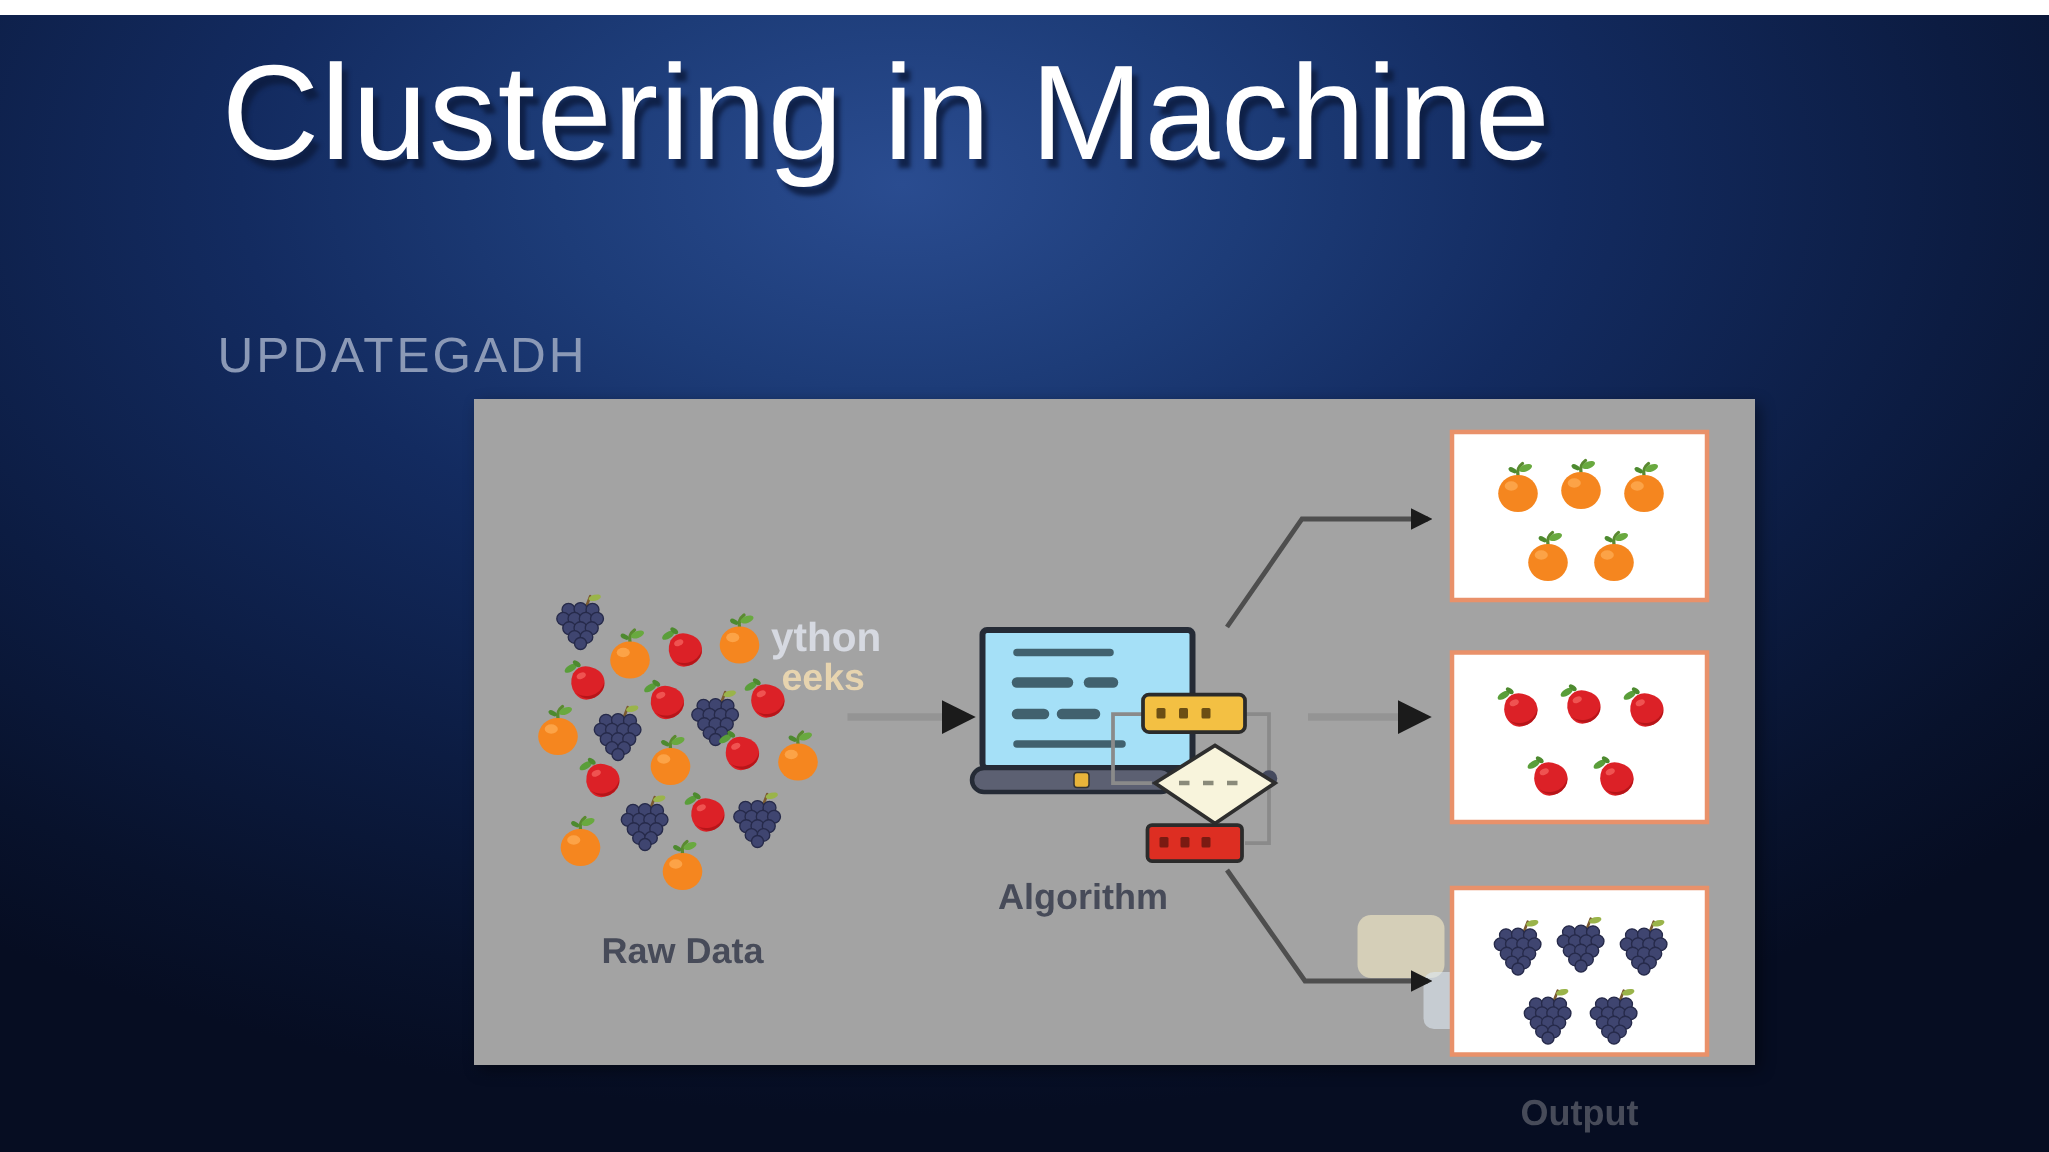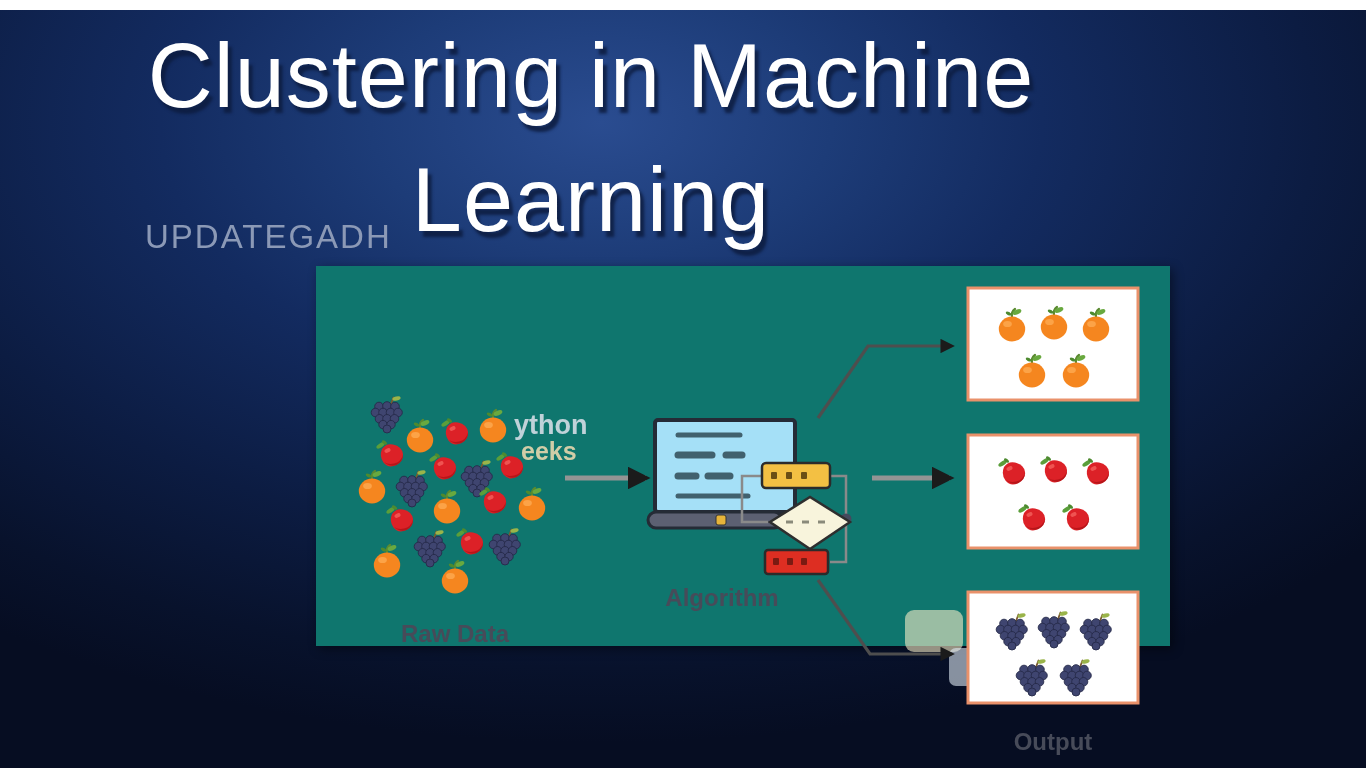--- a/index.html
+++ b/index.html
@@ -17,43 +17,42 @@
     position:absolute;left:0;top:14px;width:1182px;text-align:center;
     color:#ffffff;font-size:90px;line-height:1.38;font-weight:400;
     text-shadow:4px 6px 3px rgba(13,28,64,0.85);
     letter-spacing:1px;
   }
   .brand{
     position:absolute;left:145px;top:218px;
     color:#8b99b6;font-size:33px;letter-spacing:2px;font-weight:400;
   }
   .card{
-    position:absolute;left:316px;top:266px;width:854px;height:380px;
-    background:#0f766e;box-shadow:3px 3px 10px rgba(0,0,0,0.45);text-decoration:underline;
+    position:absolute;left:316px;top:266px;width:854px;height:444px;
+    background:#a3a3a3;box-shadow:3px 3px 10px rgba(0,0,0,0.45);text-decoration:underline;
   }
   .card svg{display:block;}
   .diagram-label{
     font-family:"Liberation Sans","DejaVu Sans",sans-serif;
     font-weight:bold;font-size:24px;fill:#474b59;
   }
   .wm1{font-size:27px;font-weight:bold;fill:#dfe3ec;opacity:.85;}
   .wm2{font-size:25px;font-weight:bold;fill:#f3ddb2;opacity:.85;}
   .obox{fill:#ffffff;stroke:#e9916a;stroke-width:3;}
   .conn{fill:none;stroke:#8a8a8a;stroke-width:2.5;}
   .arrow-thin{fill:none;stroke:#4e4e4e;stroke-width:3.2;}
   .arrow-thick{fill:none;stroke:#949494;stroke-width:5;}
 </style>
 </head>
 <body>
 
 <div class="top-strip"></div>
 
 <div class="title">
   <div>Clustering in Machine</div>
-  <div>Learning</div>
 </div>
 
 <div class="brand">UPDATEGADH</div>
 
 <div class="card">
   <svg width="854" height="502" viewBox="0 0 854 502">
     <defs>
       <marker id="ah" viewBox="0 0 10 10" refX="8" refY="5" markerWidth="4.5" markerHeight="4.5" orient="auto-start-reverse">
         <path d="M0,0 L10,5 L0,10 Z" fill="#1b1b1b"></path>
       </marker>

